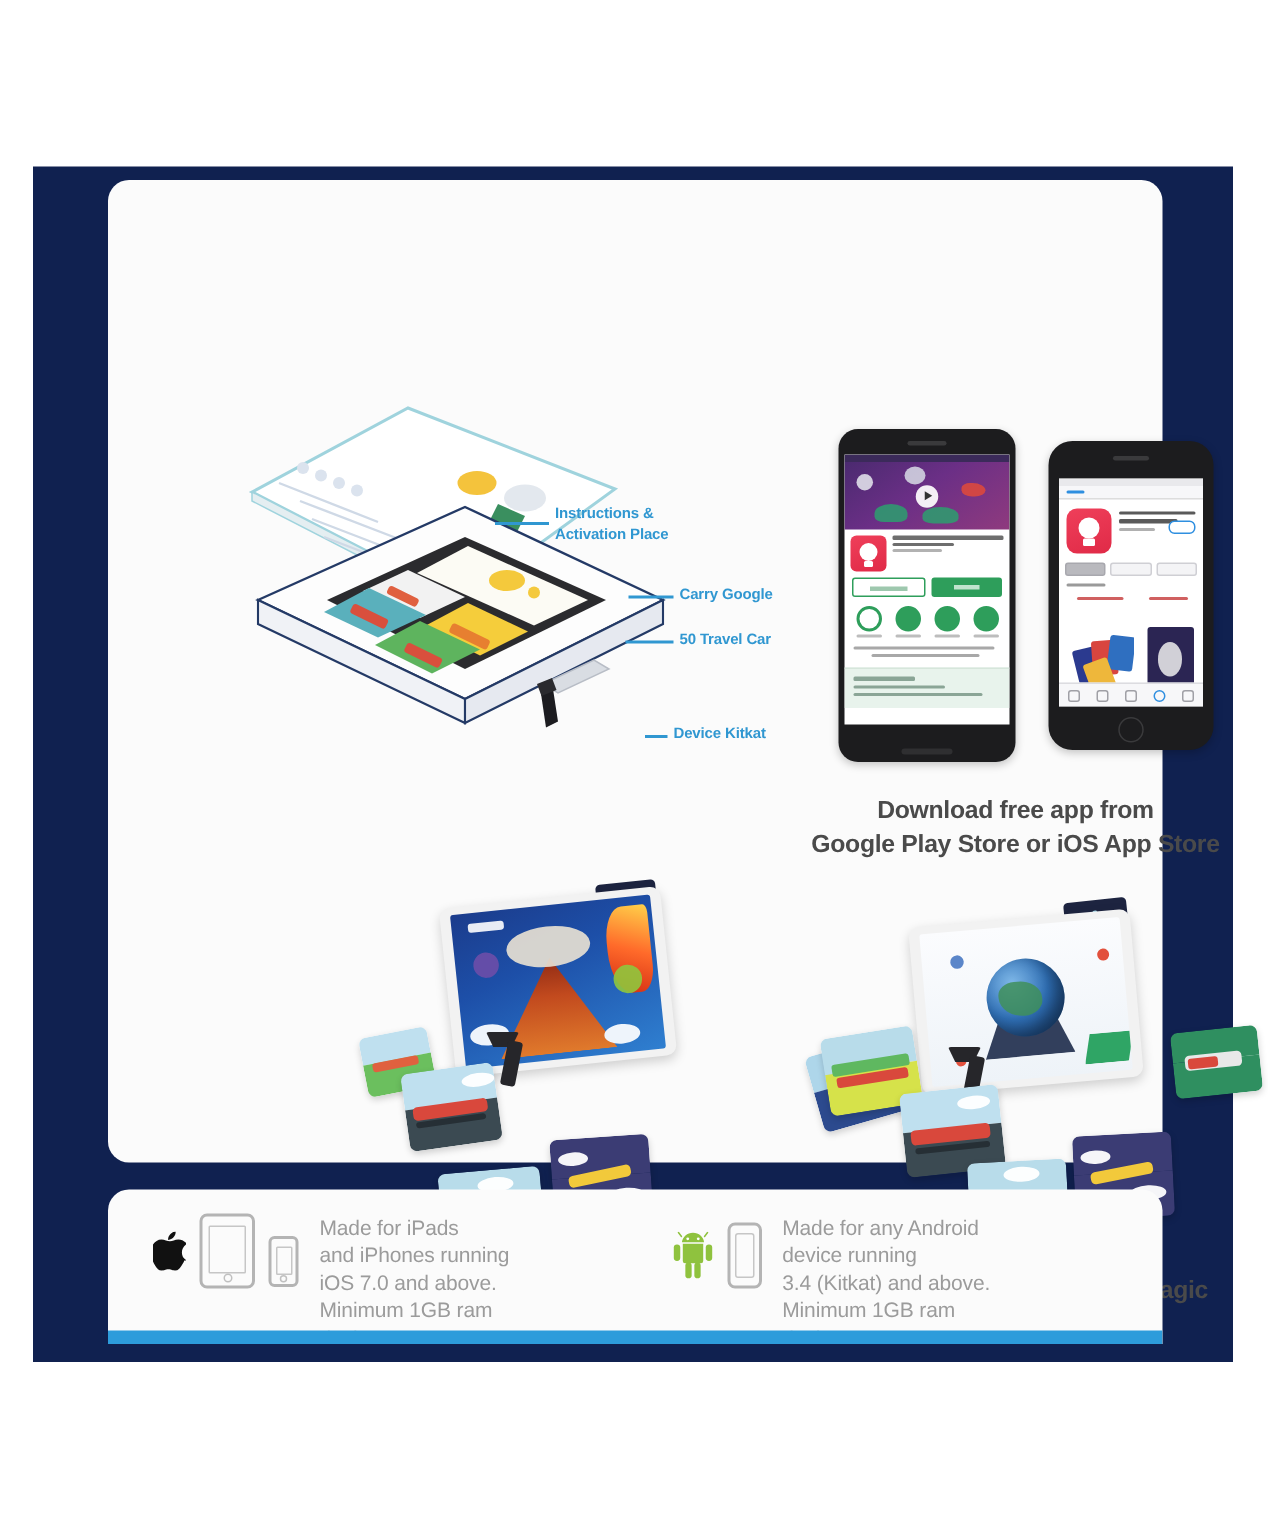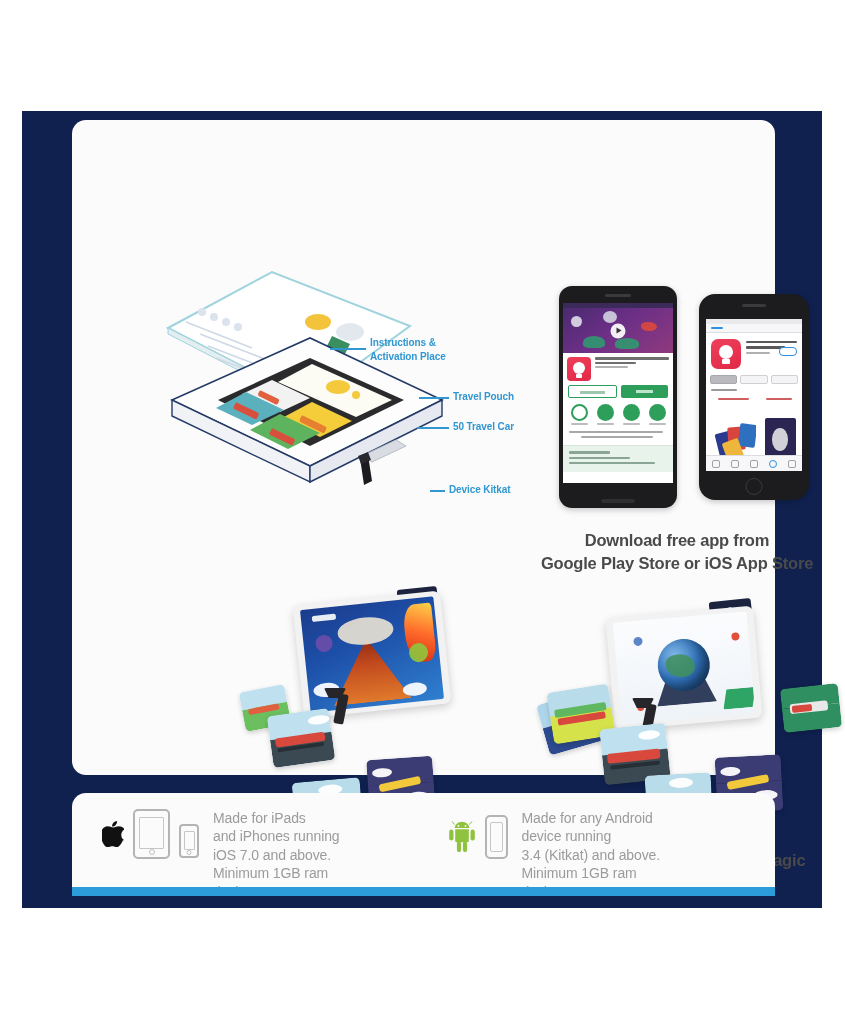--- a/index.html
+++ b/index.html
@@ -387,21 +387,21 @@
     </svg>
   </div>
 
   <div class="leader ld-instructions"></div>
   <div class="callout co-instructions">
     <div>Instructions &amp;</div>
     <div>Activation Place</div>
   </div>
 
   <div class="leader ld-pouch"></div>
-  <div class="callout co-pouch">Travel Pouch</div>
+  <div class="callout co-pouch">Carry Google</div>
 
   <div class="leader ld-cards"></div>
   <div class="callout co-cards">50 Travel Car</div>
 
   <div class="leader ld-stand"></div>
   <div class="callout co-stand">Device Kitkat</div>
 
   <div class="art-phones">
 
     <div class="phone phone-android">

